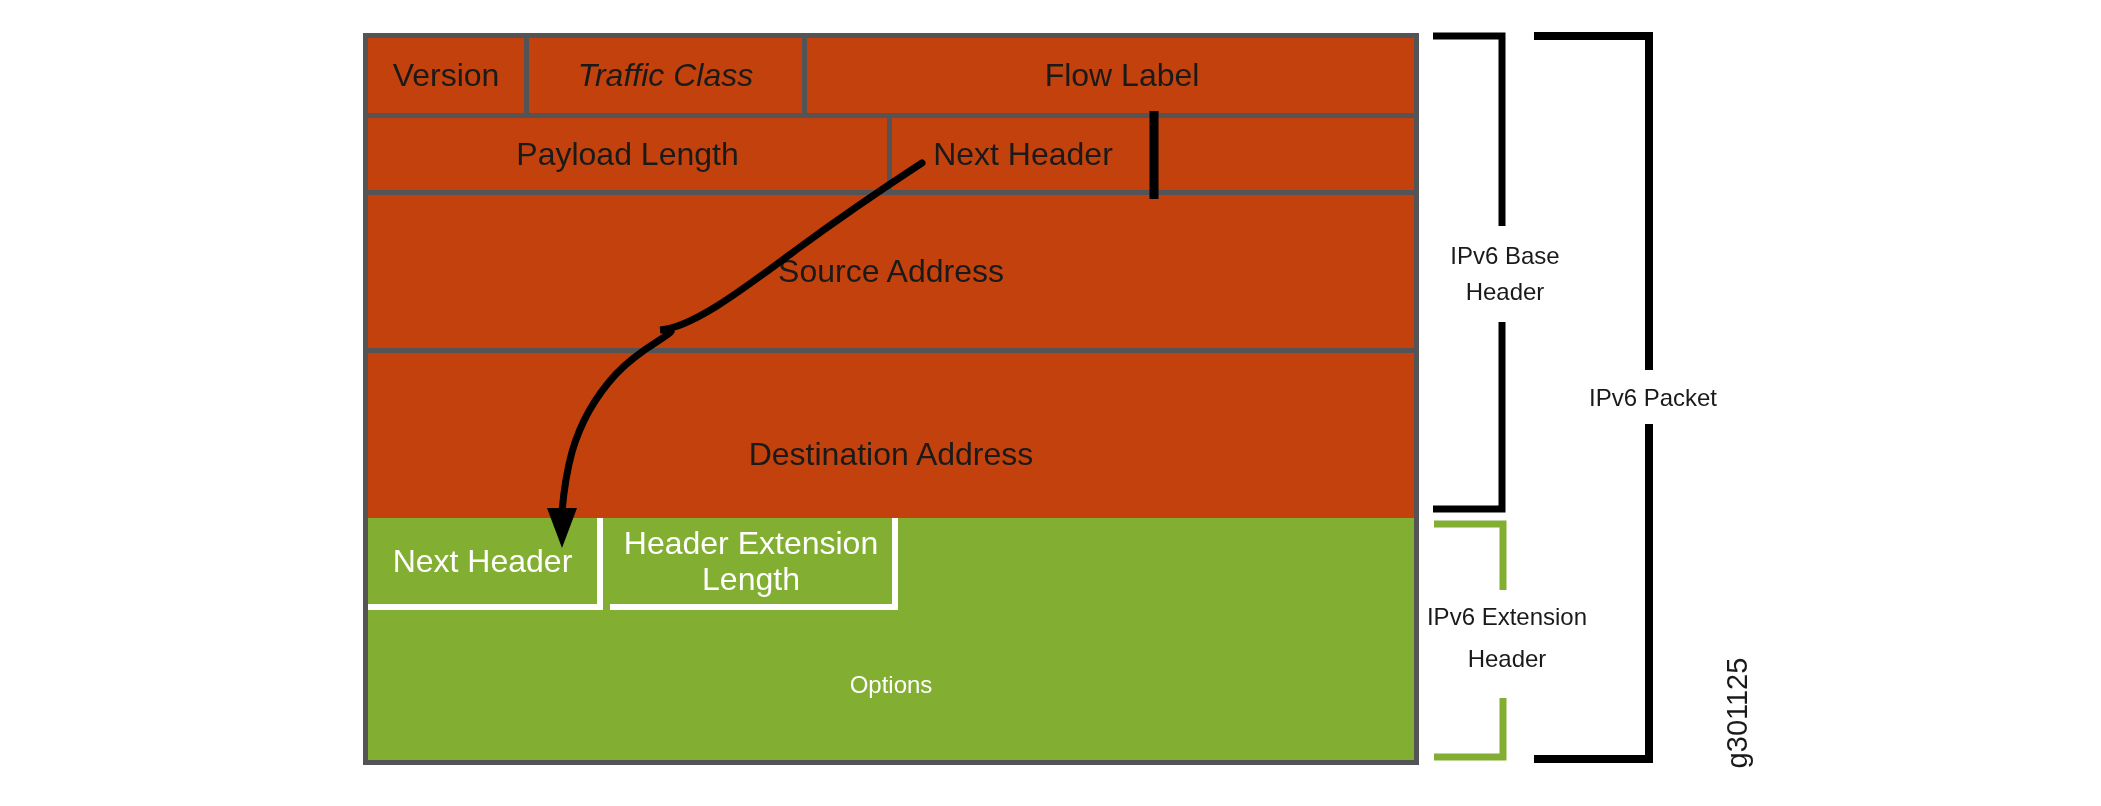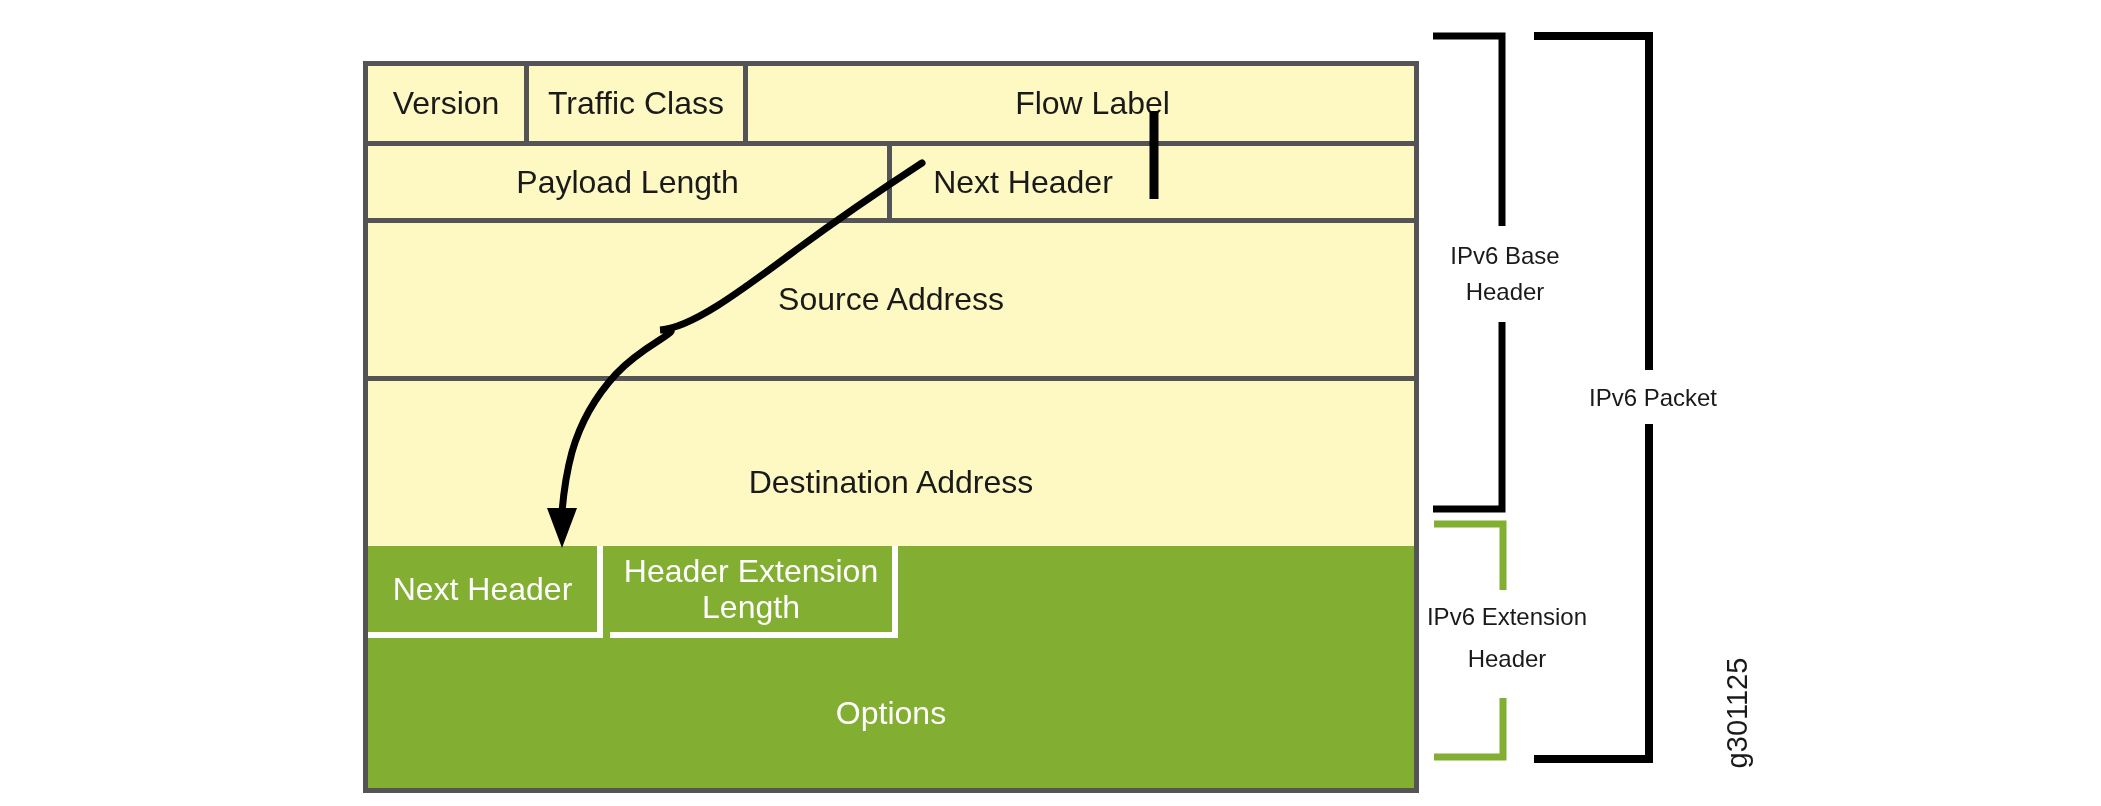--- a/index.html
+++ b/index.html
@@ -14,35 +14,35 @@
   body{
     font-family:"Liberation Sans", sans-serif;
     width:2101px;height:806px;position:relative;overflow:hidden;
     color:var(--text_dark);
   }
   .canvas{position:absolute;left:0;top:0;width:2101px;height:806px;}
 
   
   .pkt-table{
     position:absolute;left:363px;top:33px;width:1056px;height:732px;
-    border:5px solid var(--border_gray);background:#fef9c3;margin-top:28px;
+    border:5px solid var(--border_gray);background:#c2410c;
   }
   .row{position:absolute;left:0;width:100%;display:flex;}
   .row.bordered{border-bottom:5px solid var(--border_gray);}
   .row1{top:0;height:80px;}
   .row2{top:80px;height:77px;}
   .row3{top:157px;height:158px;}
   .row4{top:315px;height:208px;}
   .cell{
     display:flex;align-items:center;justify-content:center;
     font-size:32px;color:var(--text_dark);white-space:nowrap;
   }
   .cell.gray-r{border-right:5px solid var(--border_gray);}
   .w-version{width:161px;}
-  .w-traffic{width:219px;}
+  .w-traffic{width:278px;font-style:italic;}
   .w-flow{flex:1;padding-left:23px;}
   .w-payload{width:524px;}
   .w-nexthdr{width:262px;}
   .w-hop{flex:1;}
   .addr-row{align-items:center;justify-content:center;display:flex;width:100%;border-radius:25px;}
 
   
   .ext-section{
     position:absolute;left:0;top:480px;width:100%;height:242px;
     background:var(--green);
@@ -51,21 +51,21 @@
     position:absolute;top:0;height:92px;
     border-right:6px solid var(--white);border-bottom:6px solid var(--white);
     display:flex;align-items:center;justify-content:center;
     color:#fff;font-size:32px;line-height:36px;text-align:center;
   }
   .ext-nh{left:0;width:235px;}
   .ext-hel{left:242px;width:288px;white-space:normal;padding:8px 8px;}
   .ext-options{
     position:absolute;left:0;top:92px;right:0;bottom:0;
     display:flex;align-items:center;justify-content:center;
-    color:#fff;font-size:32px;
+    color:#fff;font-size:24px;
   }
 
   
   svg.overlay{position:absolute;left:0;top:0;width:2101px;height:806px;pointer-events:none;}
   .stroke-black{stroke:var(--black);fill:none;}
   .stroke-green{stroke:var(--green);fill:none;}
   .fill-black{fill:var(--black);stroke:none;}
 
   
   .bracket-label{

